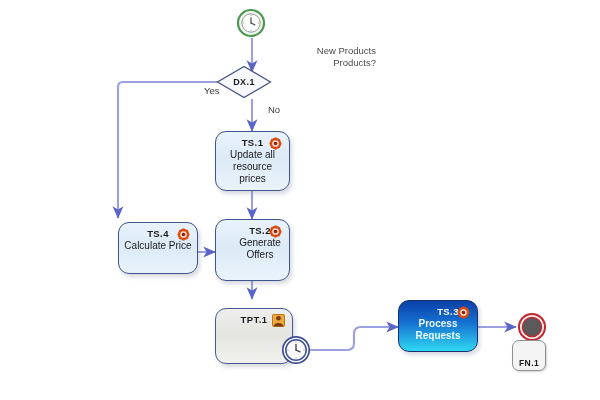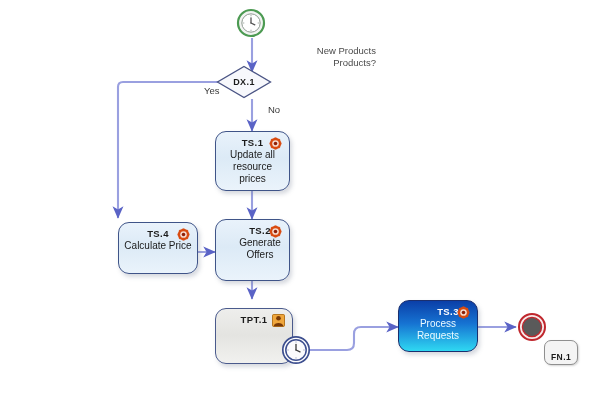--- a/index.html
+++ b/index.html
@@ -38,44 +38,43 @@
   .task .tid{
     font-size:9.5px;font-weight:bold;color:#1b1b1b;
     letter-spacing:.4px;
     margin-top:5px;
   }
   .task.sel .tid{color:#ffffff;margin-left:20px;}
   .task .tname{
     font-size:10px;color:#1b1b1b;line-height:12px;
     margin-top:1px;padding:0 5px;
   }
-  .task.sel .tname{color:#eafaff;}
+  .task.sel .tname{color:#eafaff;font-weight:bold;}
 
   
   .marker{position:absolute;top:5px;right:7px;width:13px;height:13px;}
 
   
   .gateway{position:absolute;width:56px;height:34px;}
   .gateway .gwlabel{
     position:absolute;left:0;top:0;width:56px;height:34px;
     display:flex;align-items:center;justify-content:center;
     font-size:9px;font-weight:bold;color:#1b1b1b;letter-spacing:.4px;
   }
 
   
   .event{position:absolute;}
   .endlabel{
     position:absolute;
     border:1.1px solid #8f8f8f;border-radius:7px;
     background:#f4f4f4;
     font-size:8.5px;font-weight:bold;color:#1b1b1b;
     letter-spacing:.4px;
-    padding:11px 6px 2px 6px;
+    padding:17px 6px 2px 6px;
     box-shadow:1px 1px 2px rgba(130,130,130,.35);
-    margin-left:32px;
   }
 
   
   .annot{
     position:absolute;
     font-size:9.5px;color:#4a4a4a;line-height:12px;text-align:right;
   }
   .edgelabel{
     position:absolute;
     font-size:9.5px;color:#3a3a3a;

